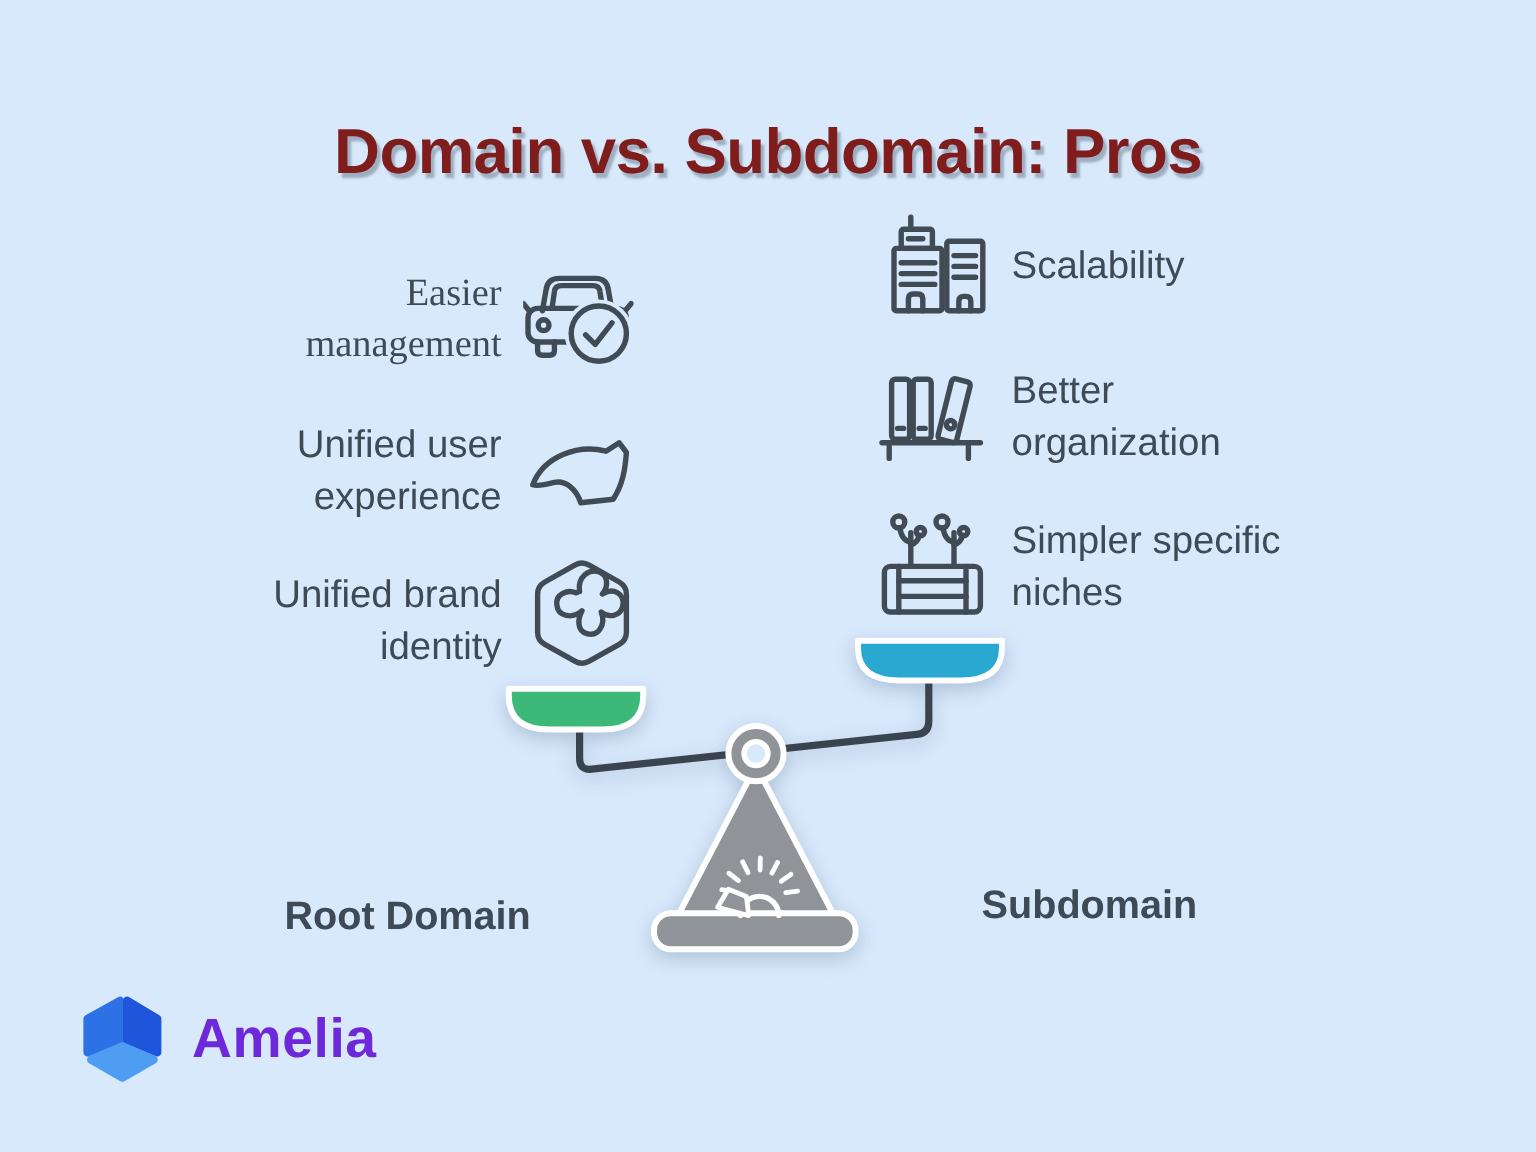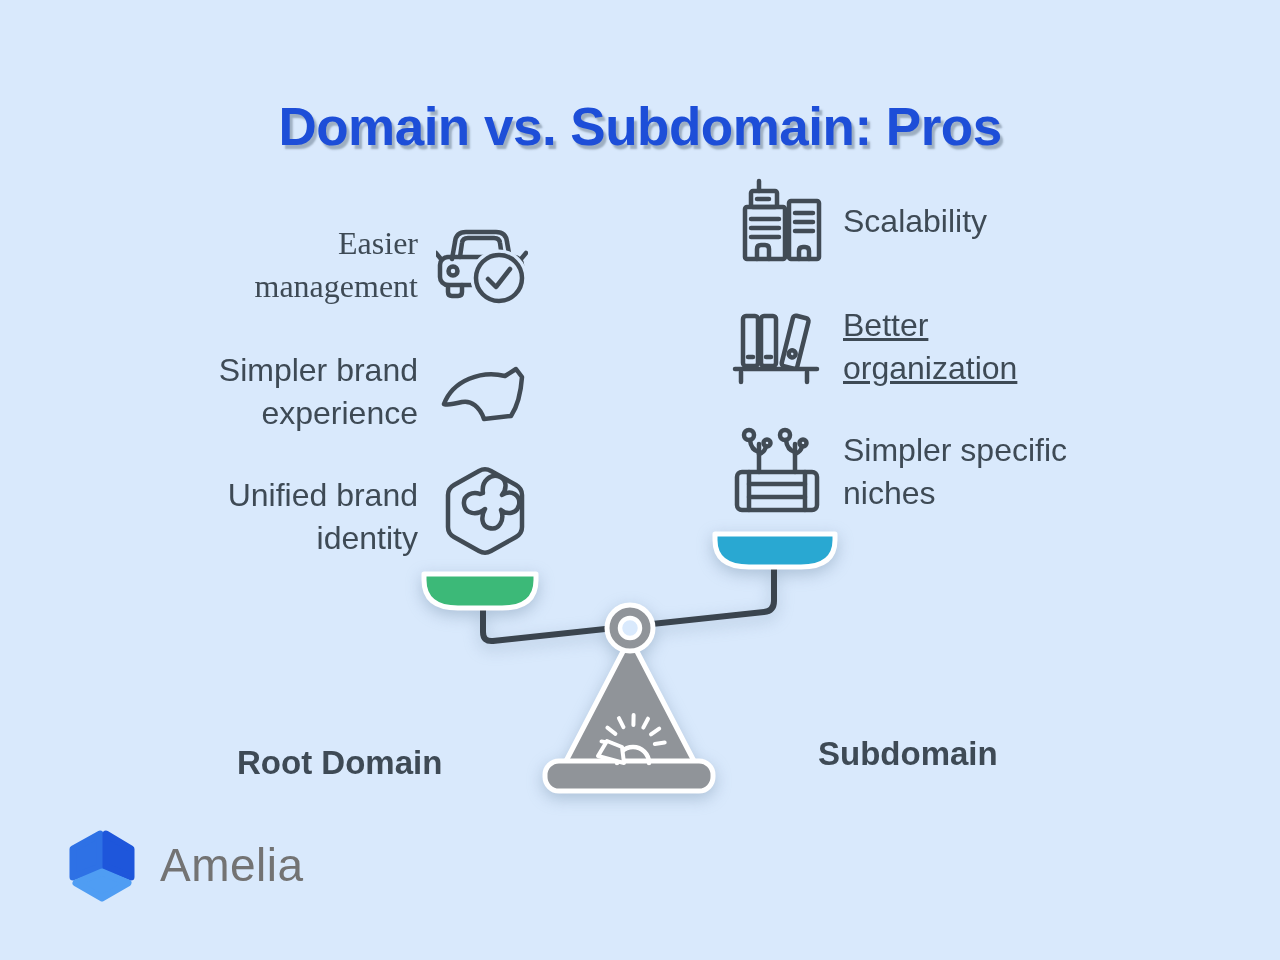--- a/index.html
+++ b/index.html
@@ -2,39 +2,39 @@
 <html><head>
 <meta charset="utf-8">
 <style>
   html,body{margin:0;padding:0;background:#d9e9fc;}
   .canvas{
     position:relative;width:1280px;height:960px;background:#d9e9fc;
     overflow:hidden;font-family:"Liberation Sans",sans-serif;
   }
   .title{
     position:absolute;left:0;right:0;top:60px;text-align:center;
-    font-size:53px;font-weight:bold;color:#1d4ed8;letter-spacing:-.5px;
+    font-size:53px;font-weight:bold;color:#7f1d1d;letter-spacing:-.5px;
     text-shadow:3px 4px 2px rgba(108,126,144,.55);
   }
   .item-text{
     position:absolute;font-size:32px;line-height:43px;color:#3e4a55;
     white-space:pre-line;
   }
   .item-text.right-align{text-align:right;}
   .side-label{
     position:absolute;font-size:33px;font-weight:bold;color:#3e4a55;
   }
   .icon{position:absolute;}
   .icon svg{display:block;}
   .ic{stroke:#414b55;stroke-width:4.5;fill:none;stroke-linecap:round;stroke-linejoin:round;}
   .scale-svg{position:absolute;left:400px;top:520px;filter:drop-shadow(0 5px 8px rgba(96,125,155,.38));}
   .brand{position:absolute;left:62px;top:826px;display:flex;align-items:center;}
   .brand-name{
-    position:absolute;left:98px;top:12px;font-size:46px;font-weight:400;
-    color:#737373;letter-spacing:.5px;text-align:center;
+    position:absolute;left:98px;top:12px;font-size:46px;font-weight:700;
+    color:#6d28d9;letter-spacing:.5px;text-align:center;
   }
 </style>
 </head>
 <body>
 
 <div class="canvas">
 
   <h1 class="title">Domain vs. Subdomain: Pros</h1>
 
   <div class="item-text right-align" style="right:862px;top:222px;font-family:Liberation Serif, serif;">Easier
@@ -47,21 +47,21 @@
       <path class="ic" d="M5,42 L0,36"></path>
       <path class="ic" d="M85,42 L90,36"></path>
       <circle class="ic" cx="17" cy="54" r="4.5" stroke-width="4"></circle>
       <path class="ic" d="M12,68 L12,75 Q12,79 16,79 L22,79 Q26,79 26,75 L26,68"></path>
       <circle cx="63" cy="61" r="23" fill="#d9e9fc" stroke="#d9e9fc" stroke-width="11"></circle>
       <circle class="ic" cx="63" cy="61" r="23"></circle>
       <path class="ic" d="M52,62 L60,70 L74,52" stroke-width="5"></path>
     </svg>
   </div>
 
-  <div class="item-text right-align" style="right:862px;top:349px;">Simpler brand
+  <div class="item-text right-align" style="right:862px;top:349px;">Unified user
 experience</div>
   <div class="icon" style="left:437px;top:362px;">
     <svg width="92" height="66" viewBox="0 0 92 66">
       <path class="ic" d="M7,42 C16,18 45,8 68,14 L79,7 L85,15 C84,29 82,42 74,54 L47,57 C43,45 34,38 25,40 C17,42 10,43 7,42 Z"></path>
     </svg>
   </div>
 
   <div class="item-text right-align" style="right:862px;top:474px;margin-left:40px;">Unified brand
 identity</div>
   <div class="icon" style="left:443px;top:463px;">
@@ -93,21 +93,21 @@
       <rect class="ic" x="30" y="16" width="15" height="50" rx="3"></rect>
       <path class="ic" d="M35,57 L40,57" stroke-width="3.5"></path>
       <g transform="rotate(14 52 66)">
         <rect class="ic" x="50" y="14" width="16" height="52" rx="3"></rect>
         <circle class="ic" cx="58" cy="52" r="3.5" stroke-width="3.5"></circle>
       </g>
       <path class="ic" d="M4,69 L86,69" stroke-width="5"></path>
       <path class="ic" d="M10,72 L10,82 M76,72 L76,82"></path>
     </svg>
   </div>
-  <div class="item-text" style="left:843px;top:304px;text-decoration:underline;">Better
+  <div class="item-text" style="left:843px;top:304px;">Better
 organization</div>
 
   <div class="icon" style="left:731px;top:424px;">
     <svg width="92" height="94" viewBox="0 0 92 94">
       <path class="ic" d="M28,48 L28,20"></path>
       <path class="ic" d="M28,28 Q20,26 19,16"></path>
       <circle class="ic" cx="18" cy="11" r="5" stroke-width="4"></circle>
       <path class="ic" d="M28,30 Q34,28 35,22"></path>
       <circle class="ic" cx="36" cy="19" r="3.5" stroke-width="4"></circle>
       <path class="ic" d="M64,48 L64,20"></path>

